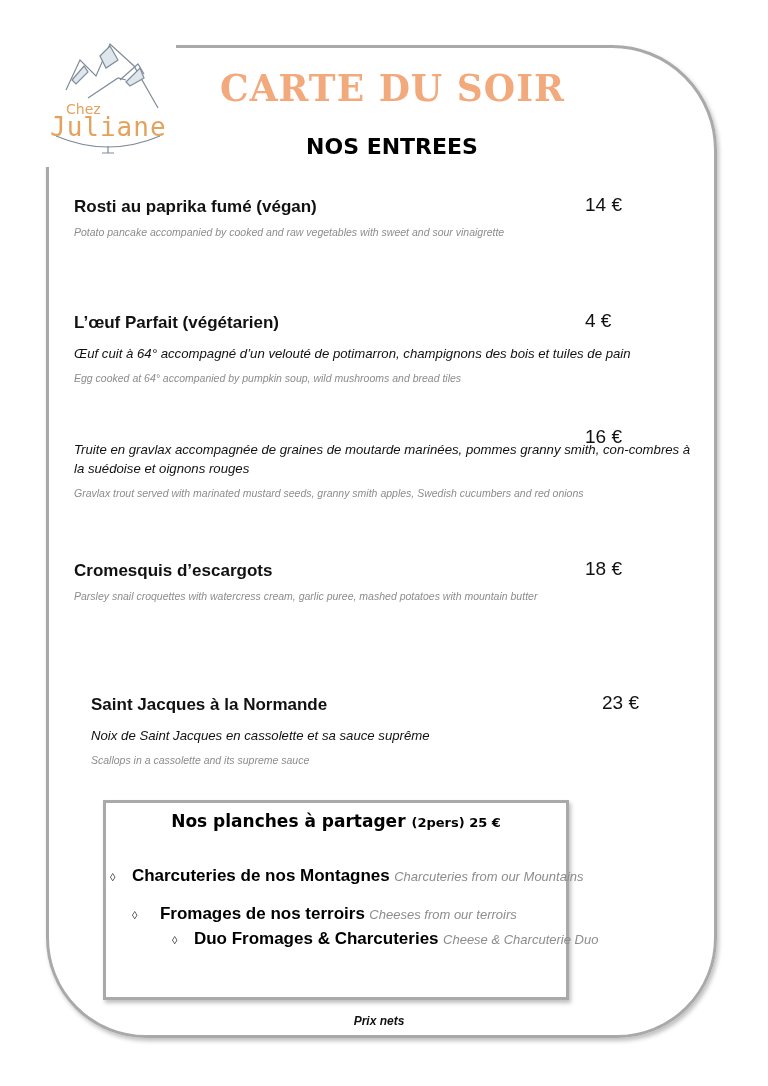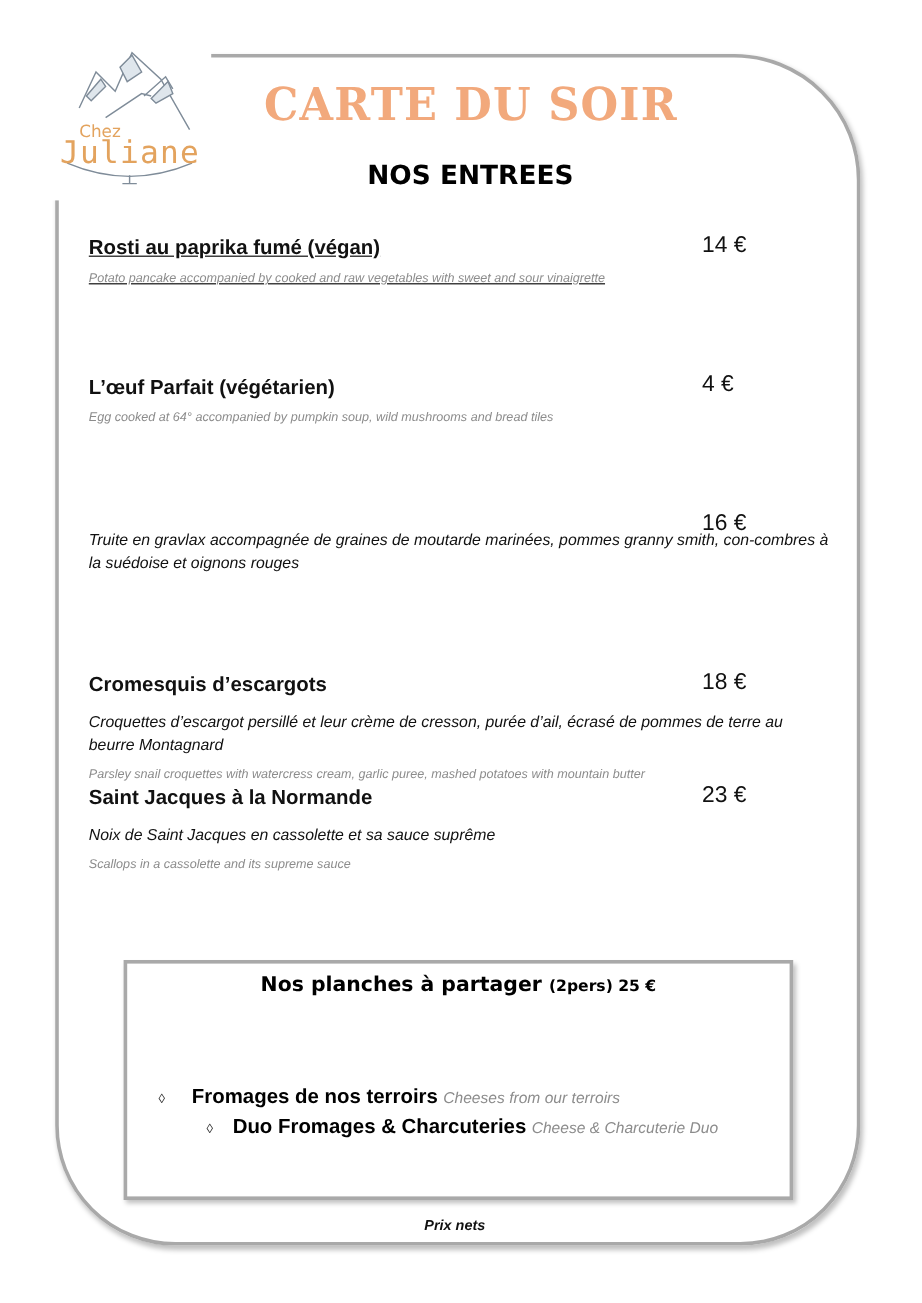--- a/index.html
+++ b/index.html
@@ -24,21 +24,21 @@
   .subtitle {
     position: absolute; left: 0; width: 784px; top: 134px; text-align: center;
     font-family: "DejaVu Sans", sans-serif; font-weight: bold; font-size: 22px; color: #000;
   }
   .item { position: absolute; left: 74px; width: 620px; }
   .item .name { font-family: "Liberation Sans", sans-serif; font-weight: bold; font-size: 17px; color: #111; }
   .item .price { position: absolute; left: 511px; top: -3px; font-size: 19px; color: #111; }
   .item .desc { font-style: italic; font-size: 13.2px; color: #111; margin-top: 11px; line-height: 19px; }
   .item .en { font-style: italic; font-size: 10.5px; color: #8c8c8c; margin-top: 9px; }
   .box {
-    position: absolute; left: 103px; top: 800px; width: 558px; height: 200px;
+    position: absolute; left: 103px; top: 800px; width: 466px; height: 200px;
     border: 3px solid #a9a9a9; box-sizing: border-box; background: #fff;
     box-shadow: 2px 3px 4px rgba(0,0,0,0.25);
   }
   .box-title {
     position: absolute; left: 0; right: 0; top: 8px; text-align: center;
     font-family: "DejaVu Sans", sans-serif; font-weight: bold; font-size: 17px; color: #000;
   }
   .box-title .small { font-size: 13px; }
   .board { position: absolute; white-space: nowrap; }
   .board .bullet { font-size: 11px; color: #333; margin-right: 12px; }
@@ -65,55 +65,61 @@
       <path d="M60 108 L60 115 M54 115 L66 115"></path>
     </g>
     <text x="18" y="76" font-family="DejaVu Sans, sans-serif" font-size="14" fill="#e3a35e">Chez</text>
     <text x="2" y="98" font-family="DejaVu Sans Mono, monospace" font-size="26" fill="#e3a35e" letter-spacing="1">Juliane</text>
   </svg>
 </div>
 
 <div class="title">CARTE DU SOIR</div>
 <div class="subtitle">NOS ENTREES</div>
 
-<div class="item" style="top:197px;text-decoration:underline;">
+<div class="item" style="top:197px;">
   <div class="name">Rosti au paprika fumé (végan)</div>
   <div class="price">14 €</div>
   <div class="en">Potato pancake accompanied by cooked and raw vegetables with sweet and sour vinaigrette</div>
 </div>
 
 <div class="item" style="top:313px;">
   <div class="name">L’œuf Parfait (végétarien)</div>
   <div class="price">4 €</div>
+  <div class="desc">Œuf cuit à 64° accompagné d’un velouté de potimarron, champignons des bois et tuiles de pain</div>
   <div class="en">Egg cooked at 64° accompanied by pumpkin soup, wild mushrooms and bread tiles</div>
 </div>
 
 <div class="item" style="top:429px;">
   <div class="price">16 €</div>
   <div class="desc">Truite en gravlax accompagnée de graines de moutarde marinées, pommes granny smith, con-combres à la suédoise et oignons rouges</div>
+  <div class="en">Gravlax trout served with marinated mustard seeds, granny smith apples, Swedish cucumbers and red onions</div>
 </div>
 
 <div class="item" style="top:561px;">
   <div class="name">Cromesquis d’escargots</div>
   <div class="price">18 €</div>
-  <div class="desc">Croquettes d’escargot persillé et leur crème de cresson, purée d’ail, écrasé de pommes de terre au beurre Montagnard</div>
   <div class="en">Parsley snail croquettes with watercress cream, garlic puree, mashed potatoes with mountain butter</div>
 </div>
 
-<div class="item" style="top:655px;">
+<div class="item" style="top:695px;margin-left:17px;">
   <div class="name">Saint Jacques à la Normande</div>
   <div class="price">23 €</div>
   <div class="desc">Noix de Saint Jacques en cassolette et sa sauce suprême</div>
   <div class="en">Scallops in a cassolette and its supreme sauce</div>
 </div>
 
 <div class="box">
   <div class="box-title">
     <span>Nos planches à partager</span>
     <span class="small">(2pers) 25 €</span>
+  </div>
+  <div class="board" style="left:4px; top:63px;">
+    <span class="bullet">◊</span>
+    <span class="fr">Charcuteries de nos Montagnes</span>
+    <span class="en">Charcuteries from our Mountains</span>
   </div>
   <div class="board" style="left:26px; top:101px;">
     <span class="bullet" style="margin-right:18px;">◊</span>
     <span class="fr">Fromages de nos terroirs</span>
     <span class="en">Cheeses from our terroirs</span>
   </div>
   <div class="board" style="left:66px; top:126px;">
     <span class="bullet">◊</span>
     <span class="fr">Duo Fromages &amp; Charcuteries</span>
     <span class="en">Cheese &amp; Charcuterie Duo</span>

